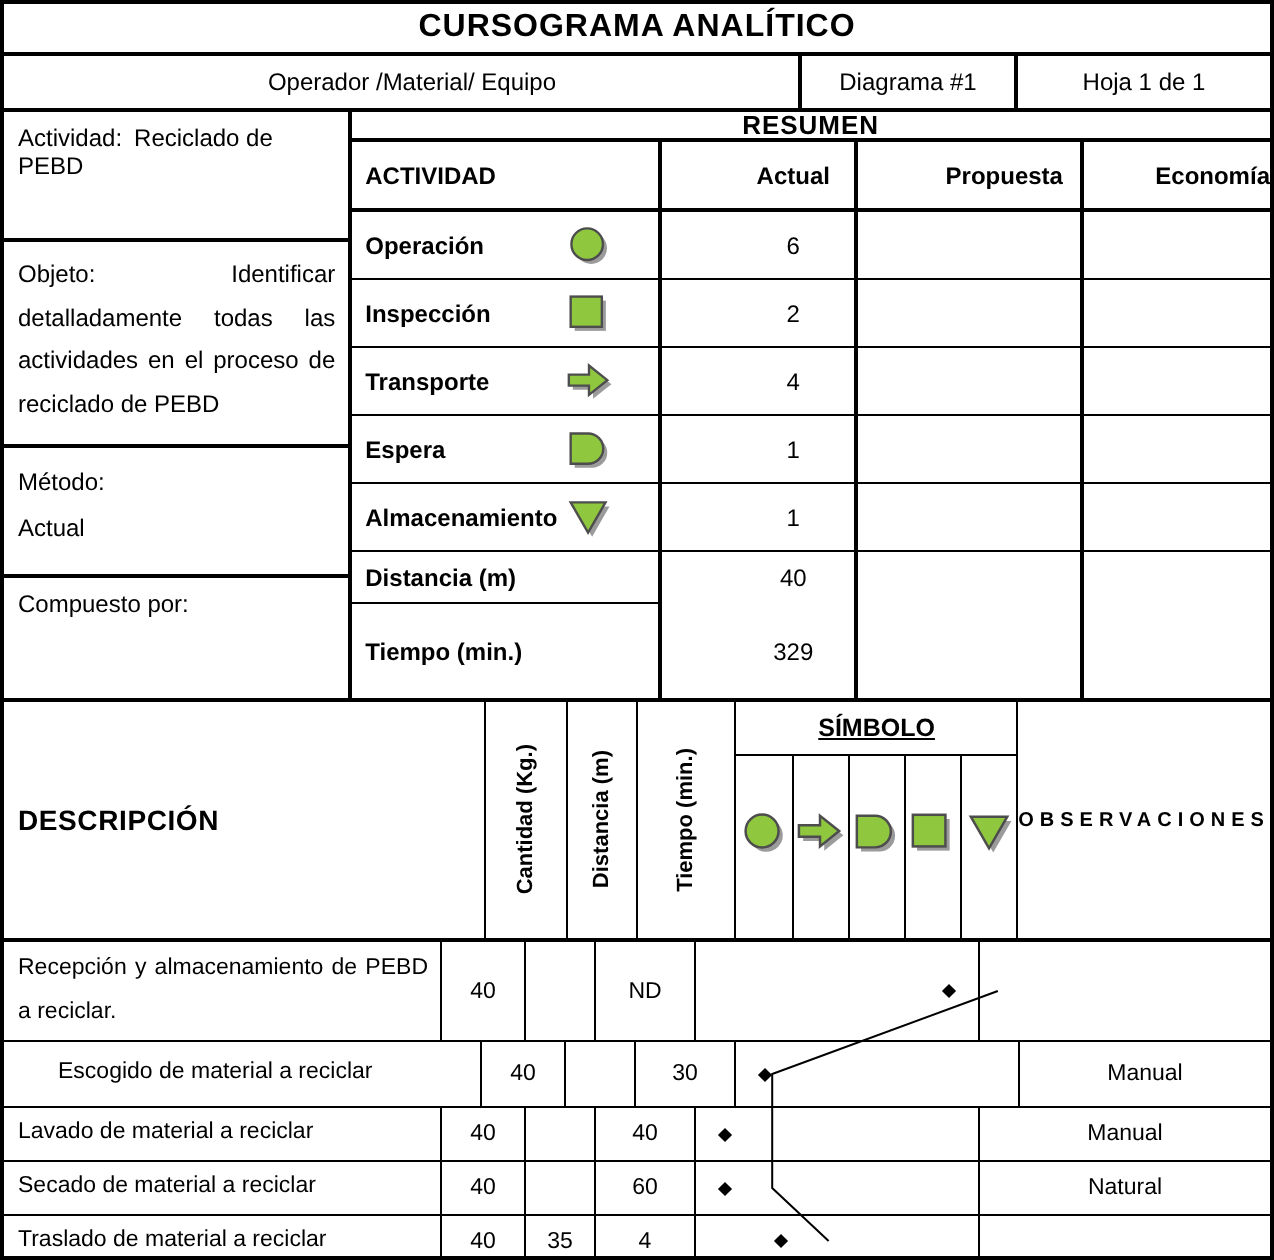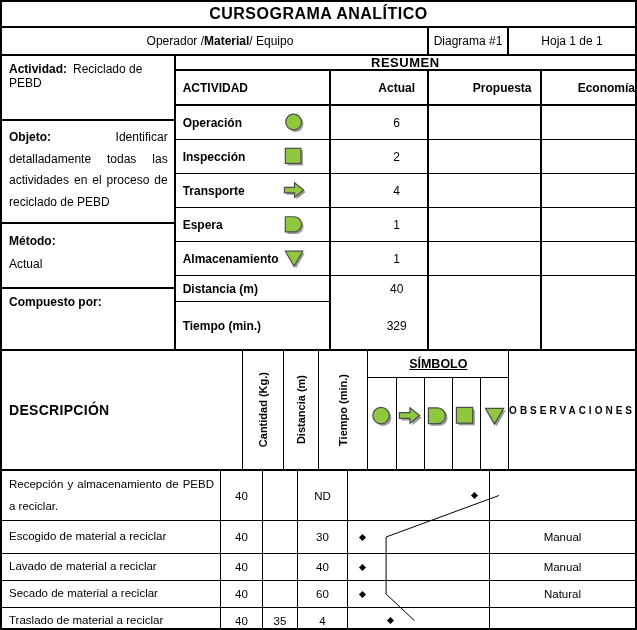--- a/index.html
+++ b/index.html
@@ -6,23 +6,23 @@
   html,body { background:#fff; }
   body { font-family:"Liberation Sans","DejaVu Sans",sans-serif; color:#000; }
   #form { position:relative; width:637px; height:630px; border:2px solid #000; background:#fff; overflow:hidden; }
 
   .title-row { height:26px; border-bottom:2px solid #000; display:flex; align-items:center; justify-content:center;
                font-weight:bold; font-size:16px; letter-spacing:.5px; }
 
   .sub-row { height:28px; border-bottom:2px solid #000; display:flex; font-size:12px; }
   .sub-cell { display:flex; align-items:center; justify-content:center; }
   .sub-op { flex:1;padding-left:11px; }
-  .sub-diag { width:80px; border-left:2px solid #000; }
+  .sub-diag { width:108px; border-left:2px solid #000; }
   .sub-hoja { width:128px; border-left:2px solid #000; }
-  .bold { font-weight:bold; }
+  .bold { font-weight:normal; }
 
   .mid { display:flex; height:295px; border-bottom:2px solid #000; }
   .left-col { width:243px; border-right:2px solid #000; display:flex; flex-direction:column; font-size:12px; }
   .lc-box { padding:6px 6px 0 7px; border-bottom:2px solid #000; }
   .lc-objeto { height:103px; text-align:justify; line-height:1.8; }
   .lc-actividad { height:65px; }
   .lc-metodo { height:65px; line-height:1.9; }
   .lc-compuesto { flex:1; border-bottom:none; }
   .lc-inline { margin-left:6px; }
 
@@ -55,21 +55,21 @@
                font-weight:bold; font-size:12.5px;text-decoration:underline; }
   .sim-cells { flex:1; display:flex; }
   .sim-cell { flex:1; border-right:1px solid #000; display:flex; align-items:center; justify-content:center; padding-bottom:14px; }
   .sim-cell:last-child { border-right:none; }
   .sim-icon { width:26px; height:23px; }
   .obs-h { flex:1; display:flex; align-items:center; justify-content:center;
            font-weight:bold; font-size:10px; letter-spacing:3px; white-space:nowrap; }
 
   .tbody { position:relative; }
   .t-row { display:flex; border-bottom:1px solid #000; font-size:11.5px; }
-  .r0 { height:50px; } .r1 { height:33px; } .r2 { height:27px; } .r3 { height:27px; } .r4 { height:26px; }
+  .r0 { height:50px; } .r1 { height:33px;padding-left:20px; } .r2 { height:27px; } .r3 { height:27px; } .r4 { height:26px; }
   .td-desc { width:219px; border-right:1px solid #000; display:flex; align-items:center; padding:1px 6px 1px 7px; line-height:1.9; }
   .td-desc span { width:100%; text-align:justify; }
   .td-num { border-right:1px solid #000; display:flex; align-items:center; justify-content:center; }
   .td-cant { width:42px; } .td-dist { width:35px; } .td-tiem { width:50px; }
   .td-sym { width:142px; border-right:1px solid #000; display:flex; }
   .sym-slot { flex:1; display:flex; align-items:center; justify-content:center; }
   .td-obs { flex:1; display:flex; align-items:center; justify-content:center; }
 
   #flow-overlay { position:absolute; left:0; top:0; z-index:2; pointer-events:none; }
   .flow-dot { width:5px; height:5px; background:#000; transform:rotate(45deg); position:relative; z-index:3; }

